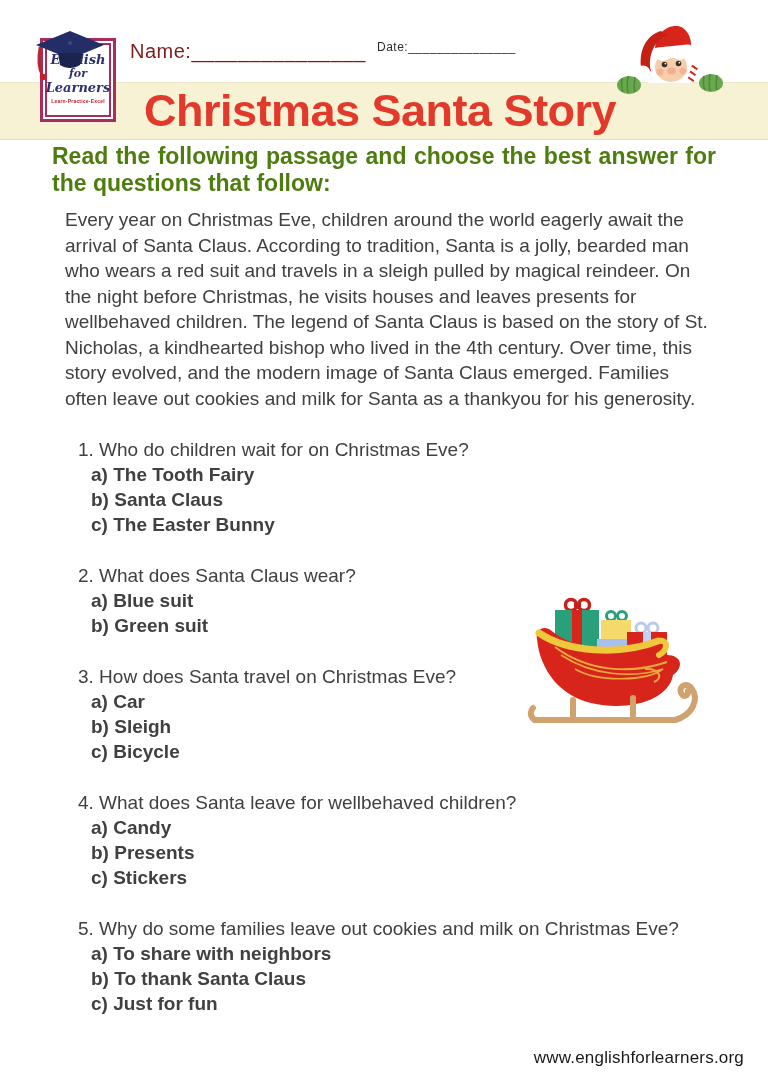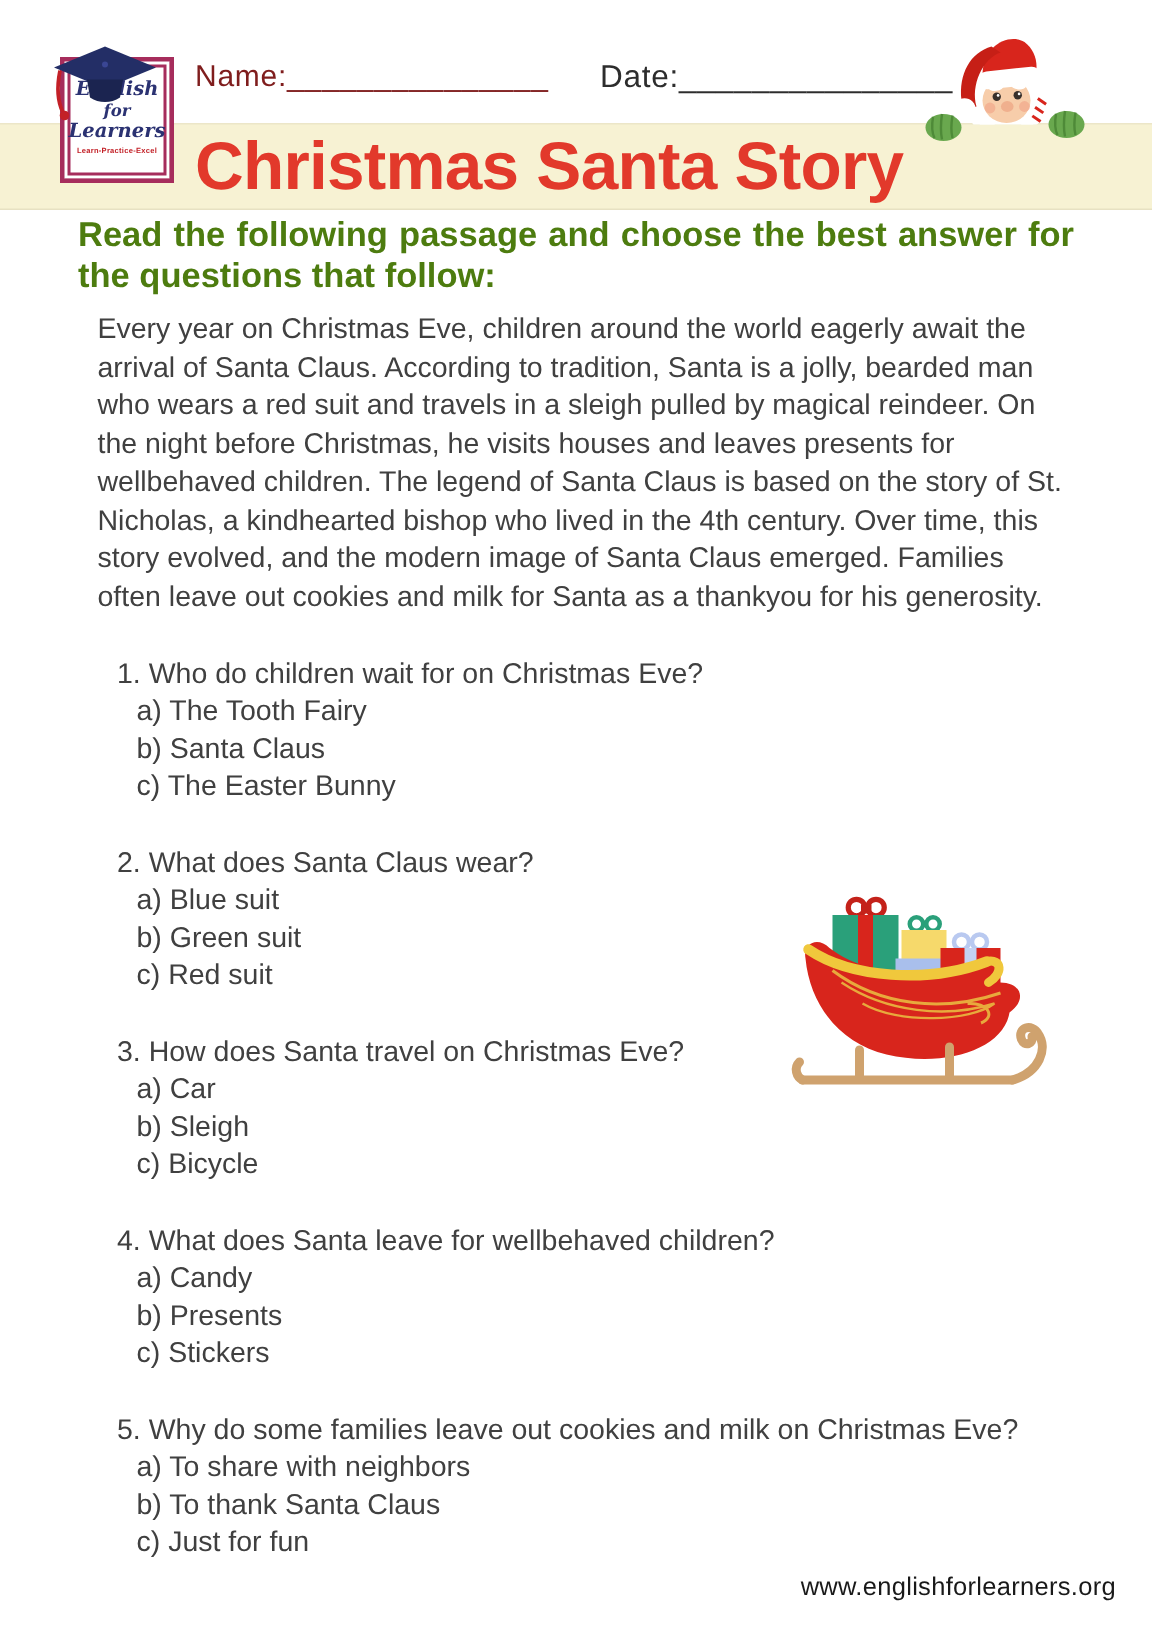--- a/index.html
+++ b/index.html
@@ -13,25 +13,25 @@
   .title-banner {
     position:absolute; top:82px; left:0; width:768px; height:56px;
     background:#f7f2d3; border-top:1px solid #ece6c8; border-bottom:1px solid #e7e1c2;
     z-index:1;
   }
   .name-field {
     position:absolute; top:40px; left:130px; font-size:20px; color:#7f1d1d;
     letter-spacing:.5px; z-index:2;
   }
   .date-field {
-    position:absolute; top:40px; left:400px; font-size:21px; color:#2d2d2d;
+    position:absolute; top:40px; left:377px; font-size:12px; color:#2d2d2d;
     letter-spacing:.5px; z-index:2;
   }
   .page-title {
-    position:absolute; top:86px; left:130px; z-index:3;
+    position:absolute; top:86px; left:144px; z-index:3;
     font-size:45px; line-height:50px; font-weight:bold; color:#e2392b;
     letter-spacing:-0.5px; white-space:nowrap;
   }
 
   
   .logo {
     position:absolute; top:38px; left:40px; width:70px; height:78px;
     background:#fff; border:3px solid #a62d5c;
     box-shadow: inset 0 0 0 2px #fff, inset 0 0 0 4px #a62d5c;
     z-index:4; text-align:center;
@@ -51,21 +51,21 @@
   .instructions {
     font-weight:bold; color:#4d7c0f; font-size:23px; line-height:27px;
     text-align:justify; text-align-last:left;
   }
   .passage {
     margin:10px 0 0 13px; width:648px;
     font-size:19px; line-height:25.5px; color:#404040;
   }
   .questions { margin-left:26px; }
   .question  { margin-top:26px; font-size:19px; line-height:25px; color:#404040; }
-  .question .opt { margin-left:13px; }
+  .question .opt { margin-left:13px;font-weight:bold; }
 
   .sleigh { position:absolute; top:583px; left:527px; z-index:1; }
 
   .footer-url {
     position:absolute; bottom:18px; right:24px;
     font-weight:normal; font-size:17px; color:#191919; letter-spacing:.2px;
   }
 </style>
 </head>
 <body>
@@ -140,21 +140,20 @@
       <div class="question">
         <div class="q">1. Who do children wait for on Christmas Eve?</div>
         <div class="opt">a) The Tooth Fairy</div>
         <div class="opt">b) Santa Claus</div>
         <div class="opt">c) The Easter Bunny</div>
       </div>
       <div class="question">
         <div class="q">2. What does Santa Claus wear?</div>
         <div class="opt">a) Blue suit</div>
         <div class="opt">b) Green suit</div>
-        <div class="opt">c) Red suit</div>
       </div>
       <div class="question">
         <div class="q">3. How does Santa travel on Christmas Eve?</div>
         <div class="opt">a) Car</div>
         <div class="opt">b) Sleigh</div>
         <div class="opt">c) Bicycle</div>
       </div>
       <div class="question">
         <div class="q">4. What does Santa leave for wellbehaved children?</div>
         <div class="opt">a) Candy</div>

